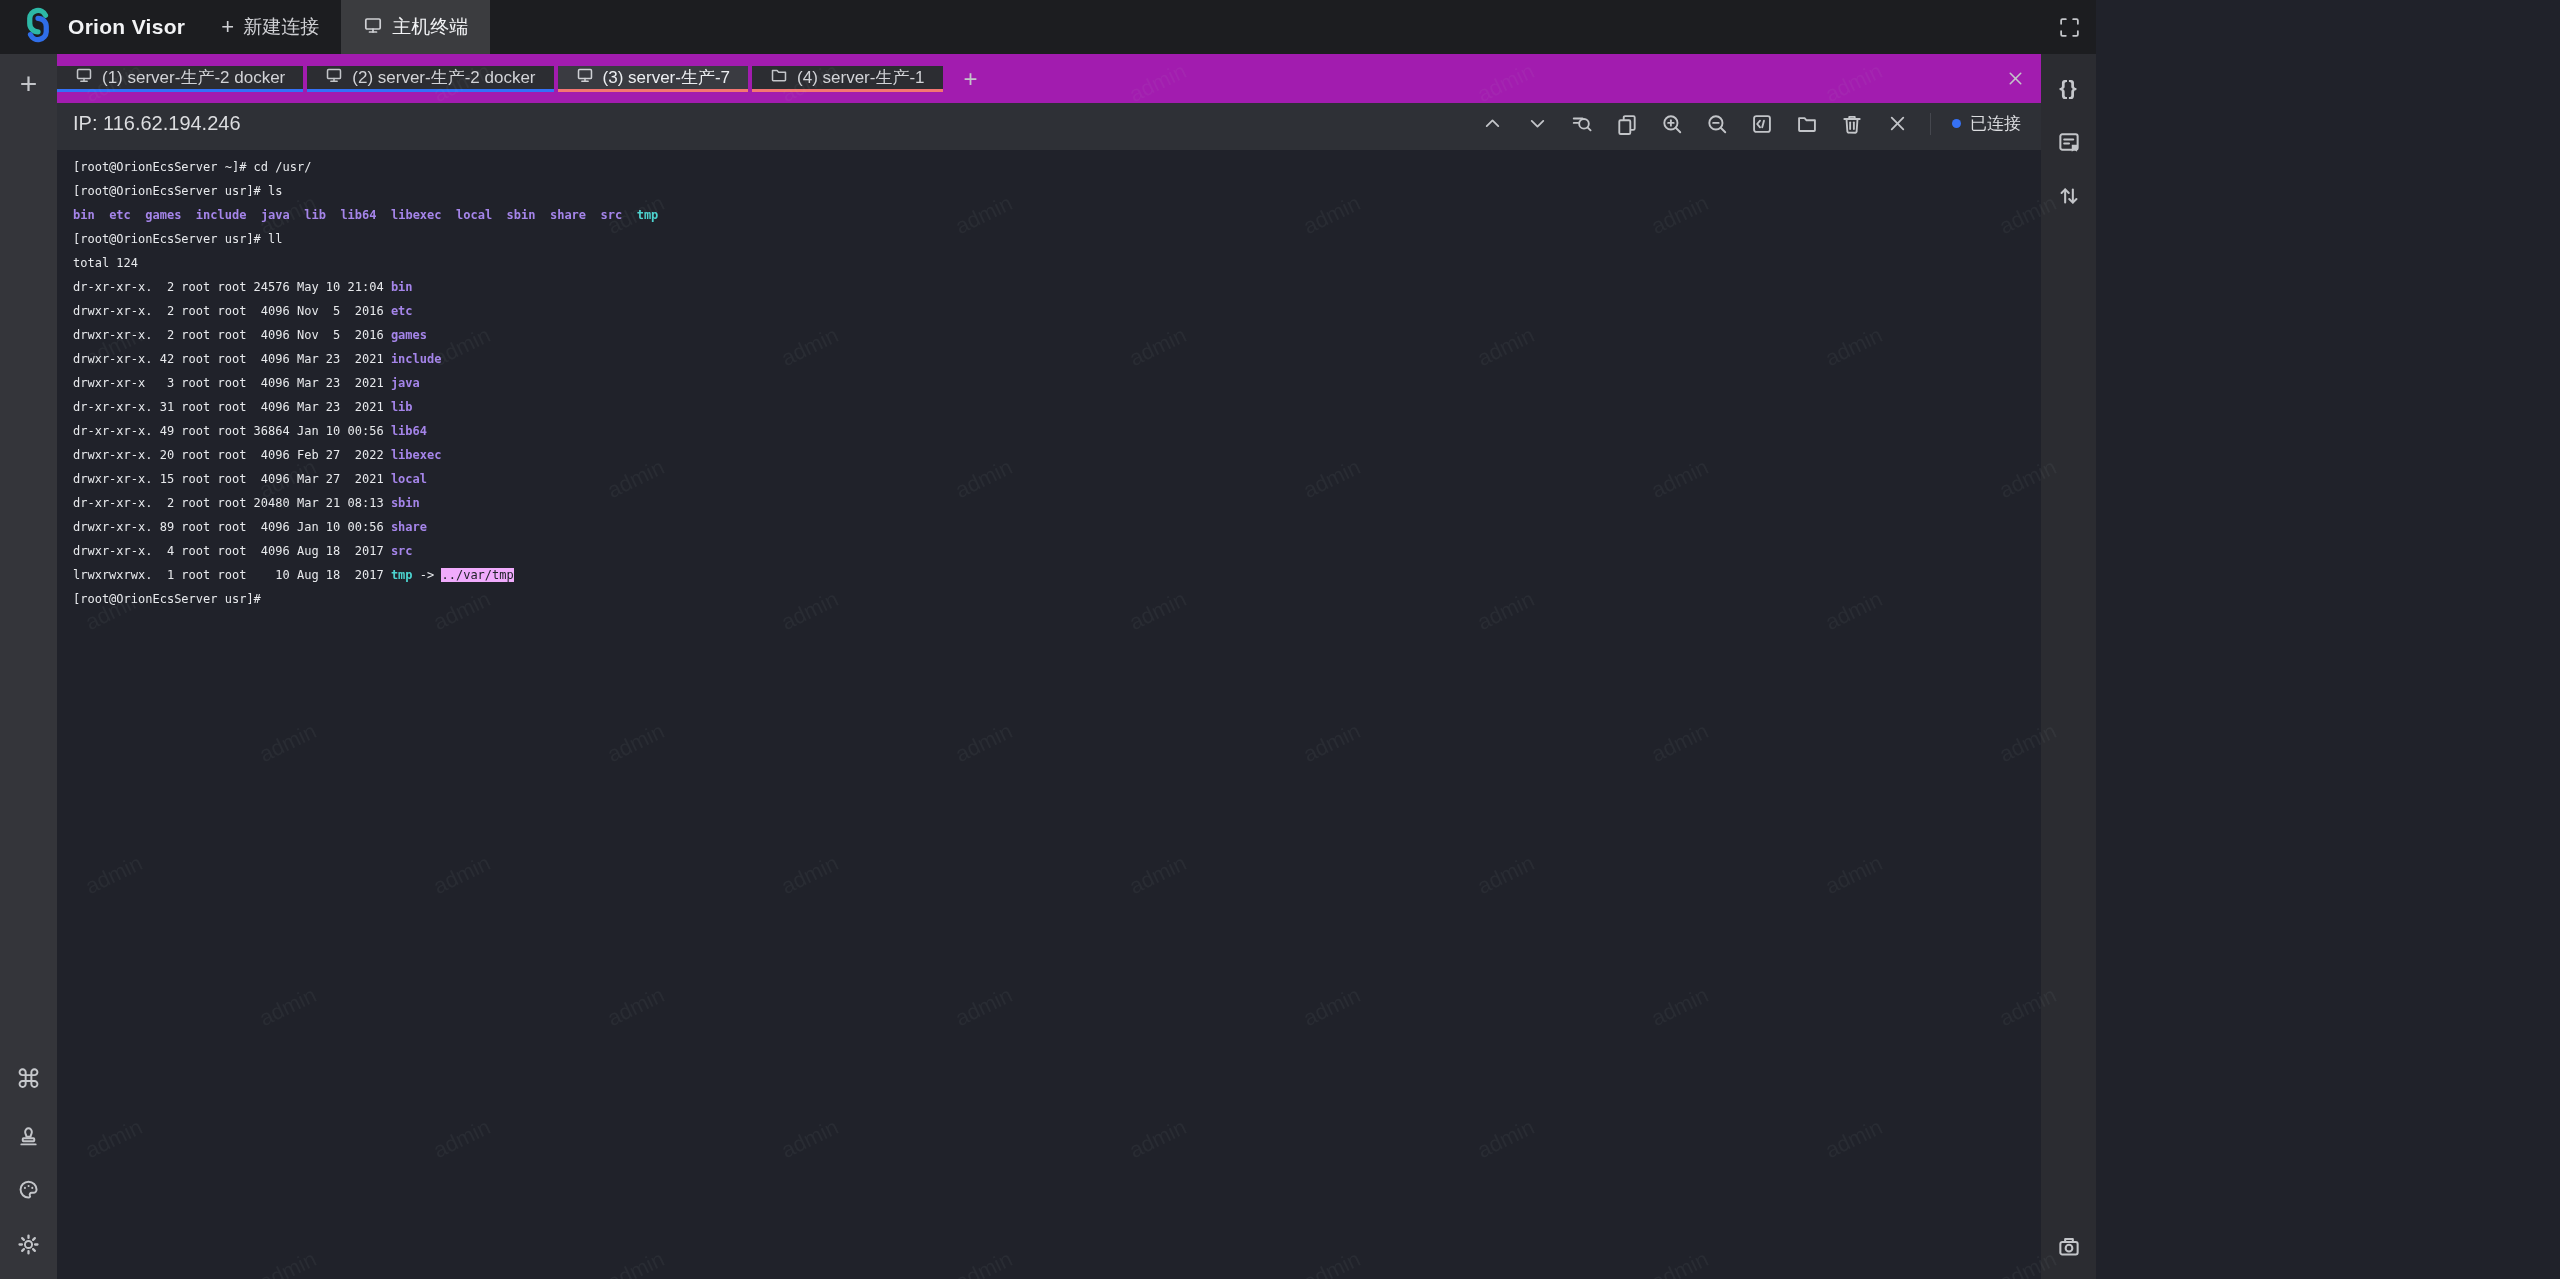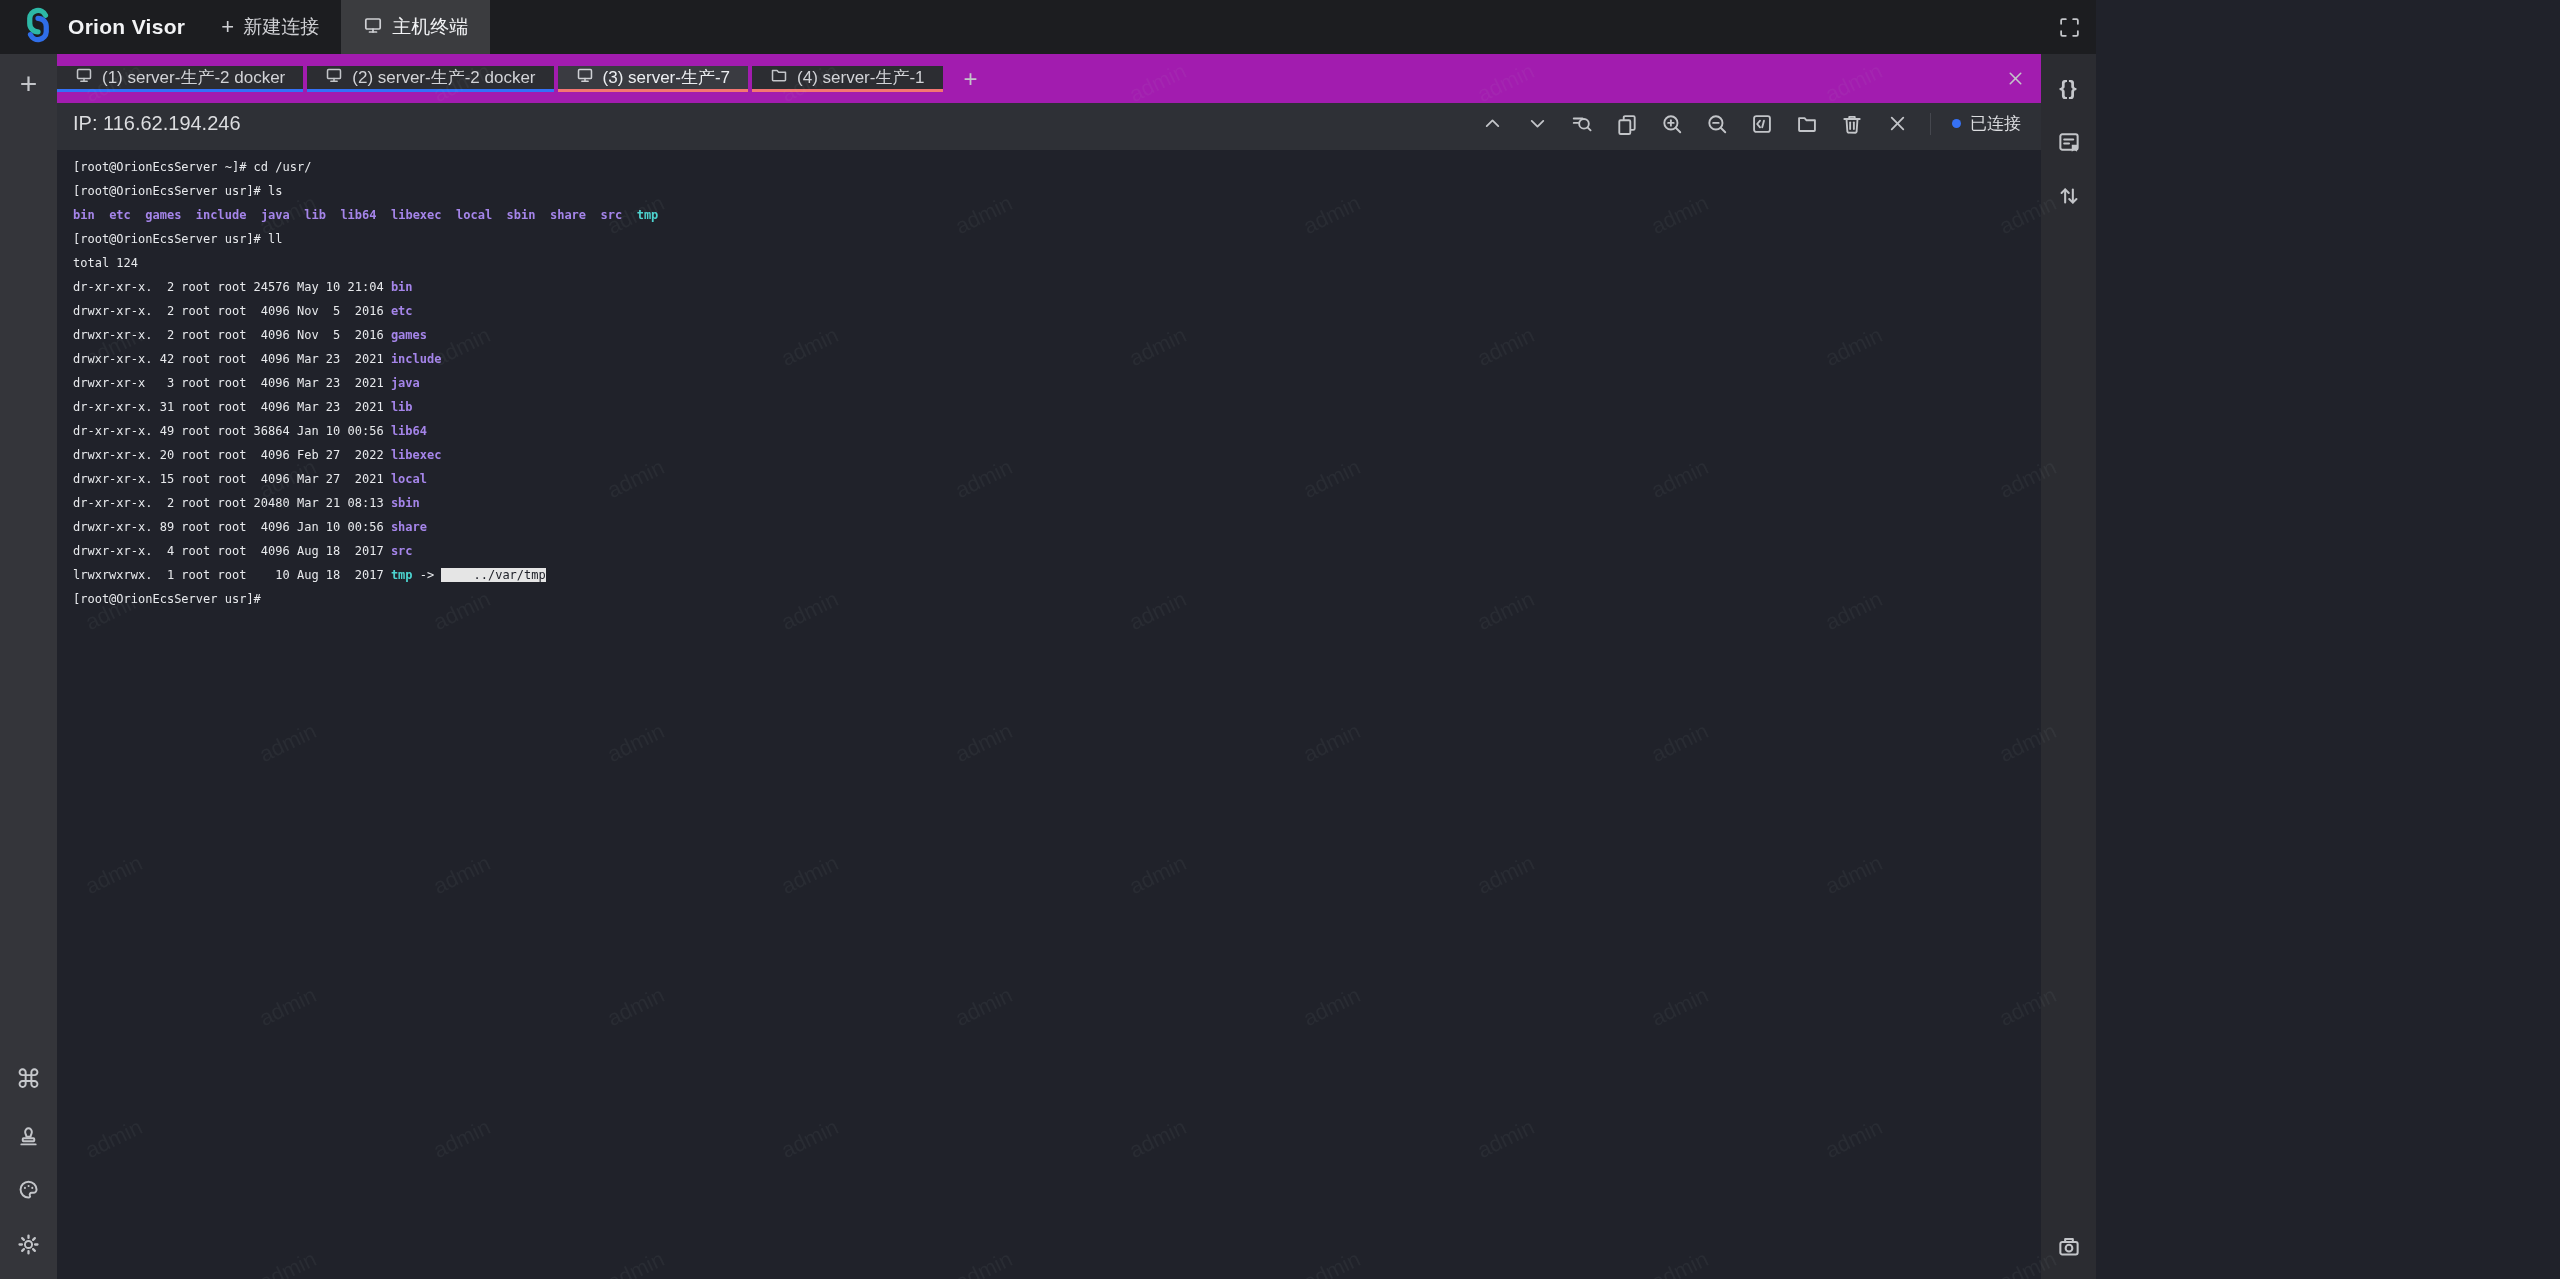--- a/index.html
+++ b/index.html
@@ -55,21 +55,21 @@
   .status-dot { width:9px; height:9px; border-radius:50%; background:#3671f5; }
   .status-label { color:#dcdde0; font-size:17px; }
 
   
   .terminal { flex:1; background:#20222a; padding:5px 0 0 16px; overflow:hidden;
               font-family:"DejaVu Sans Mono","Liberation Mono",monospace;
               font-size:12px; line-height:24px; color:#e8eaed; white-space:pre; cursor:text; }
   .tline { height:24px; }
   .seg.d { color:#a585ea; font-weight:bold; }
   .seg.l { color:#4cd4d0; font-weight:bold; }
-  .seg.h { background:#e5e5e5; color:#20222a;padding-left:32px; }
+  .seg.h { background:#f0abfc; color:#20222a; }
 
   
   .right-sidebar { width:55px; background:#2b2c31; display:flex; flex-direction:column; align-items:center; }
   .rsb-icon { width:40px; height:40px; display:flex; align-items:center; justify-content:center;
               margin-top:14px; cursor:pointer; }
   .braces-glyph { font-size:21px; font-weight:bold; color:#c6c8cc; letter-spacing:1px; }
   .rsb-spacer { flex:1; }
   .rsb-bottom { margin-bottom:12px; }
 
   

